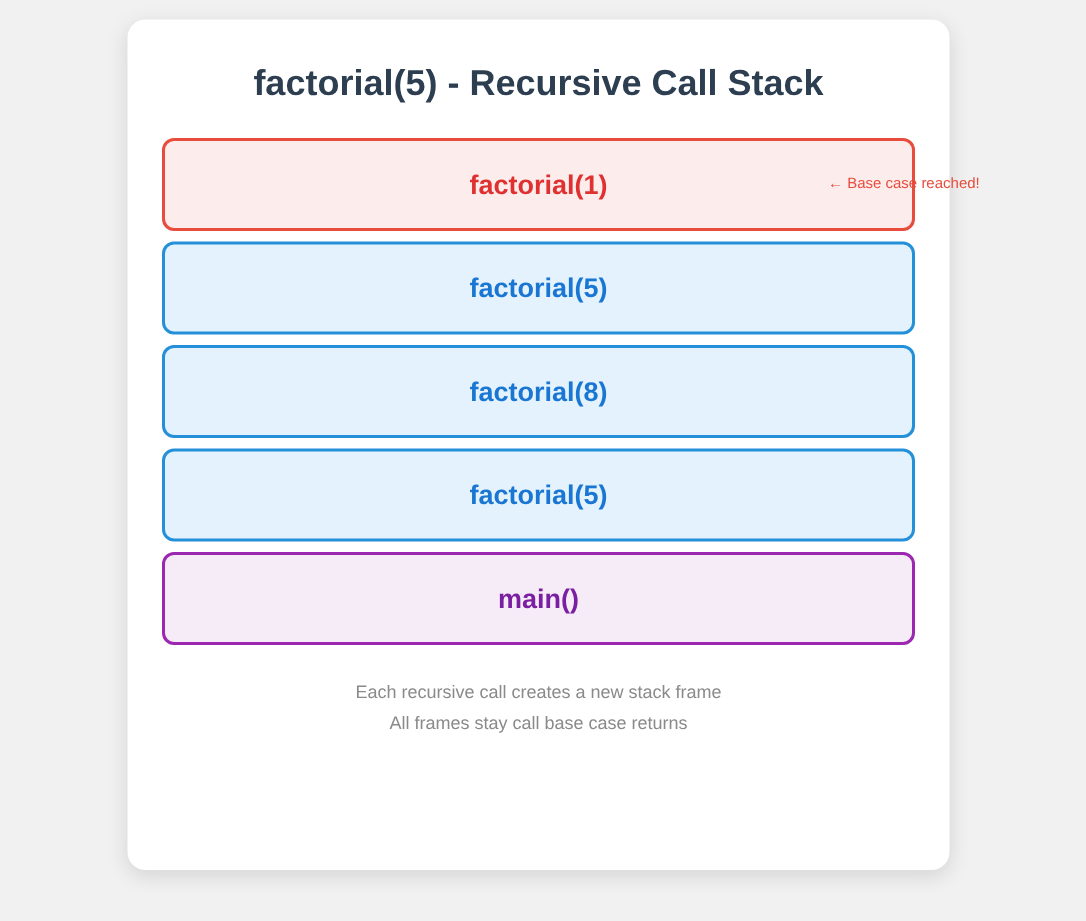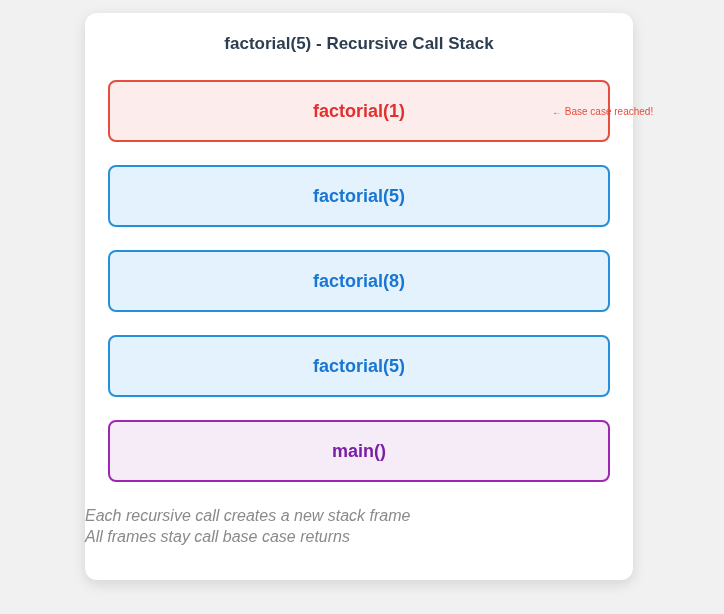--- a/index.html
+++ b/index.html
@@ -20,35 +20,35 @@
     position: absolute;
     left: 85px;
     top: 13px;
     width: 548px;
     height: 567px;
     background: #ffffff;
     border-radius: 12px;
     box-shadow: 0 4px 14px rgba(0,0,0,0.12);
   }
   .title {
-    margin: 0;
+    margin: 12px;
     padding-top: 19px;
     text-align: center;
-    font-size: 17px;
+    font-size: 24px;
     line-height: 24px;
     font-weight: bold;
     color: var(--title-color, #2c3e50);
   }
   .stack {
     margin: 24px 23px 0 23px;
   }
   .frame {
     box-sizing: border-box;
     height: 62px;
-    margin-bottom: 23px;
+    margin-bottom: 7px;
     border: 2px solid;
     border-radius: 8px;
     display: flex;
     align-items: center;
     justify-content: center;
     position: relative;
     font-weight: bold;
     font-size: 18px;
   }
   .frame.base {
@@ -73,23 +73,22 @@
     top: 50%;
     transform: translateY(-50%);
     white-space: nowrap;
     font-weight: normal;
     font-size: 10px;
     color: var(--base-border, #e74c3c);
     pointer-events: none;
   }
   .caption {
     margin: 21px 0 0 0;
-    text-align: left;
-    font-style: italic;
-    font-size: 16px;
+    text-align: center;
+    font-size: 12px;
     line-height: 21px;
     color: var(--caption-color, #8a8a8a);
   }
 </style>
 </head>
 <body style="background: rgb(241, 241, 241);">
 
 <div class="page">
   <div class="card">
 

